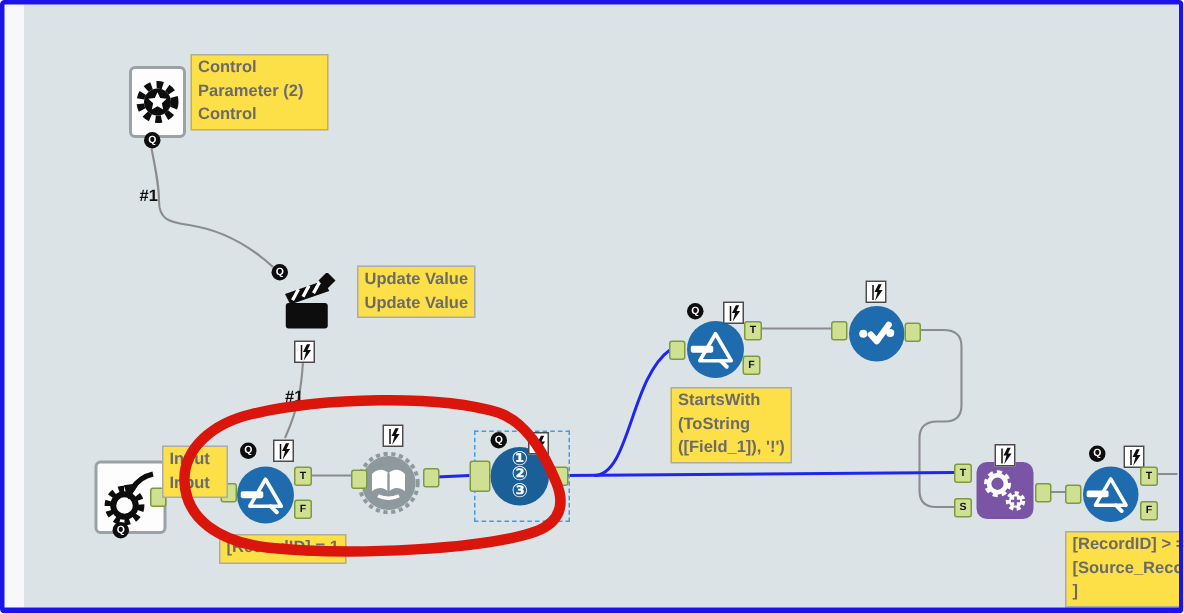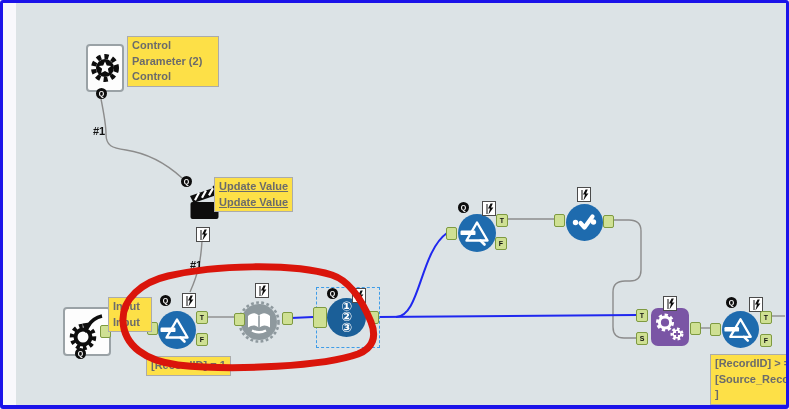--- a/index.html
+++ b/index.html
@@ -76,21 +76,21 @@
       <rect x="6.5" y="20" width="28" height="17" rx="2" fill="#0d0d0d"></rect>
     </svg>
   </div>
   <div class="q" style="left:181px;top:176px;">Q</div>
   <div class="bolt" style="left:196px;top:227px;">
     <svg width="10" height="12" viewBox="0 0 10 12">
       <path d="M3 1 L3 11" stroke="#0d0d0d" stroke-width="1"></path>
       <path d="M6.6 0.5 L4 5.6 L6 5.6 L4.4 11.5 L9.4 4.4 L7 4.4 L8.8 0.5 Z" fill="#0d0d0d"></path>
     </svg>
   </div>
-  <div class="ann" style="left:214px;top:177px;text-decoration:underline;">
+  <div class="ann" style="left:238px;top:177px;">
     <div>Update Value</div>
     <div>Update Value</div>
   </div>
   <div class="hash" style="left:190px;top:259px;">#1</div>
 
   <div class="toolbox" style="left:63px;top:307px;width:44px;height:45px;">
     <svg width="40" height="42" viewBox="0 0 40 42">
       <circle cx="16" cy="26" r="7.5" fill="none" stroke="#0d0d0d" stroke-width="4"></circle>
       <circle cx="16" cy="26" r="11" fill="none" stroke="#0d0d0d" stroke-width="4.5" stroke-dasharray="3.6 3.2"></circle>
       <path d="M35 5 Q26 7 21 15" fill="none" stroke="#0d0d0d" stroke-width="3.5"></path>
@@ -167,20 +167,25 @@
   <div class="q" style="left:458px;top:202px;">Q</div>
   <div class="bolt" style="left:482px;top:201px;">
     <svg width="10" height="12" viewBox="0 0 10 12">
       <path d="M3 1 L3 11" stroke="#0d0d0d" stroke-width="1"></path>
       <path d="M6.6 0.5 L4 5.6 L6 5.6 L4.4 11.5 L9.4 4.4 L7 4.4 L8.8 0.5 Z" fill="#0d0d0d"></path>
     </svg>
   </div>
   <div class="pt" style="left:446px;top:227px;"></div>
   <div class="ptt" style="left:496px;top:214px;">T</div>
   <div class="ptt" style="left:495px;top:237px;">F</div>
+  <div class="ann" style="left:447px;top:258px;">
+    <div>StartsWith</div>
+    <div>(ToString</div>
+    <div>([Field_1]), '!')</div>
+  </div>
 
   <div class="circ" style="left:566px;top:204px;width:37px;height:37px;background:#1e6bae;">
     <svg width="37" height="37" viewBox="0 0 37 37">
       <circle cx="9.5" cy="18.5" r="2.7" fill="#fff"></circle>
       <path d="M14.5 19 L18.5 23.5 L26.5 12.5" stroke="#fff" stroke-width="4.2" fill="none" stroke-linecap="round" stroke-linejoin="round"></path>
       <circle cx="27.5" cy="18" r="2.7" fill="#fff"></circle>
     </svg>
   </div>
   <div class="bolt" style="left:577px;top:187px;">
     <svg width="10" height="12" viewBox="0 0 10 12">

